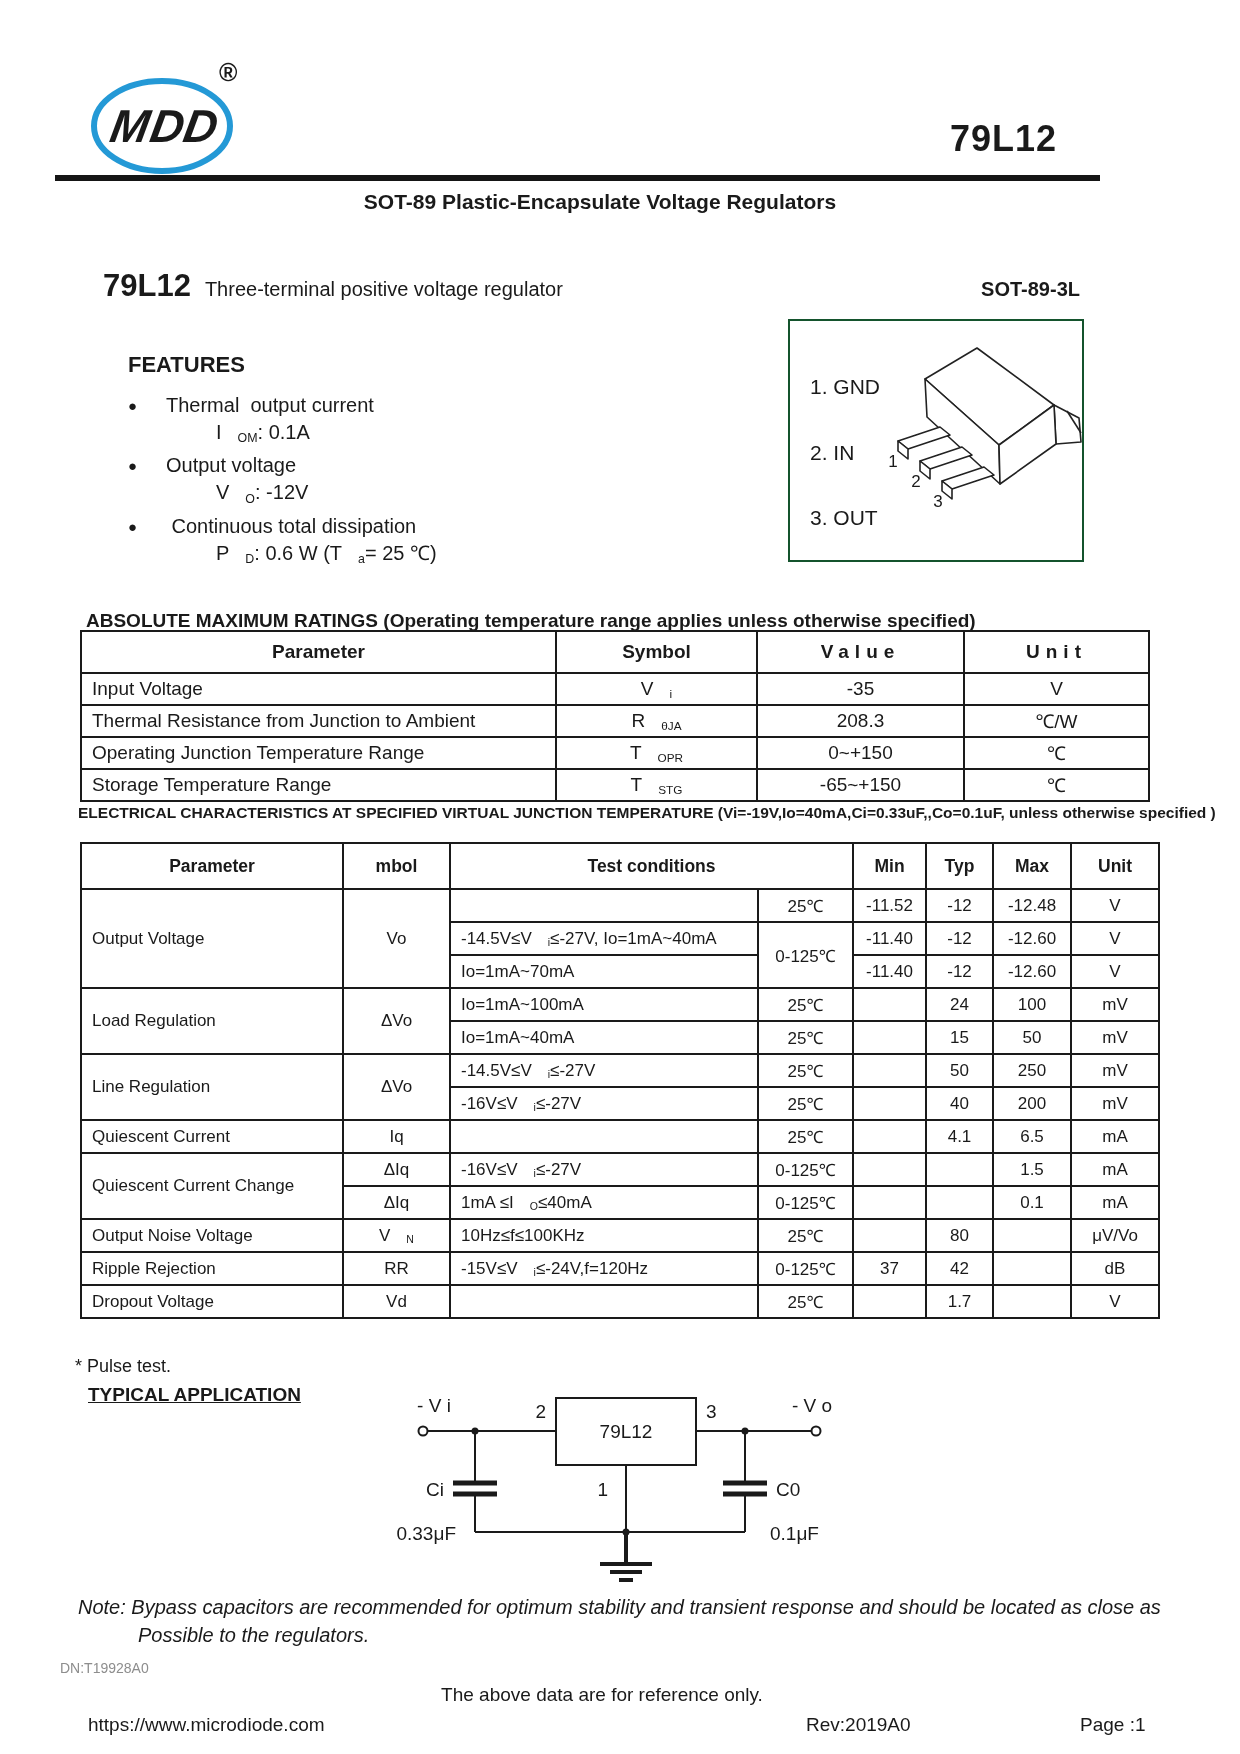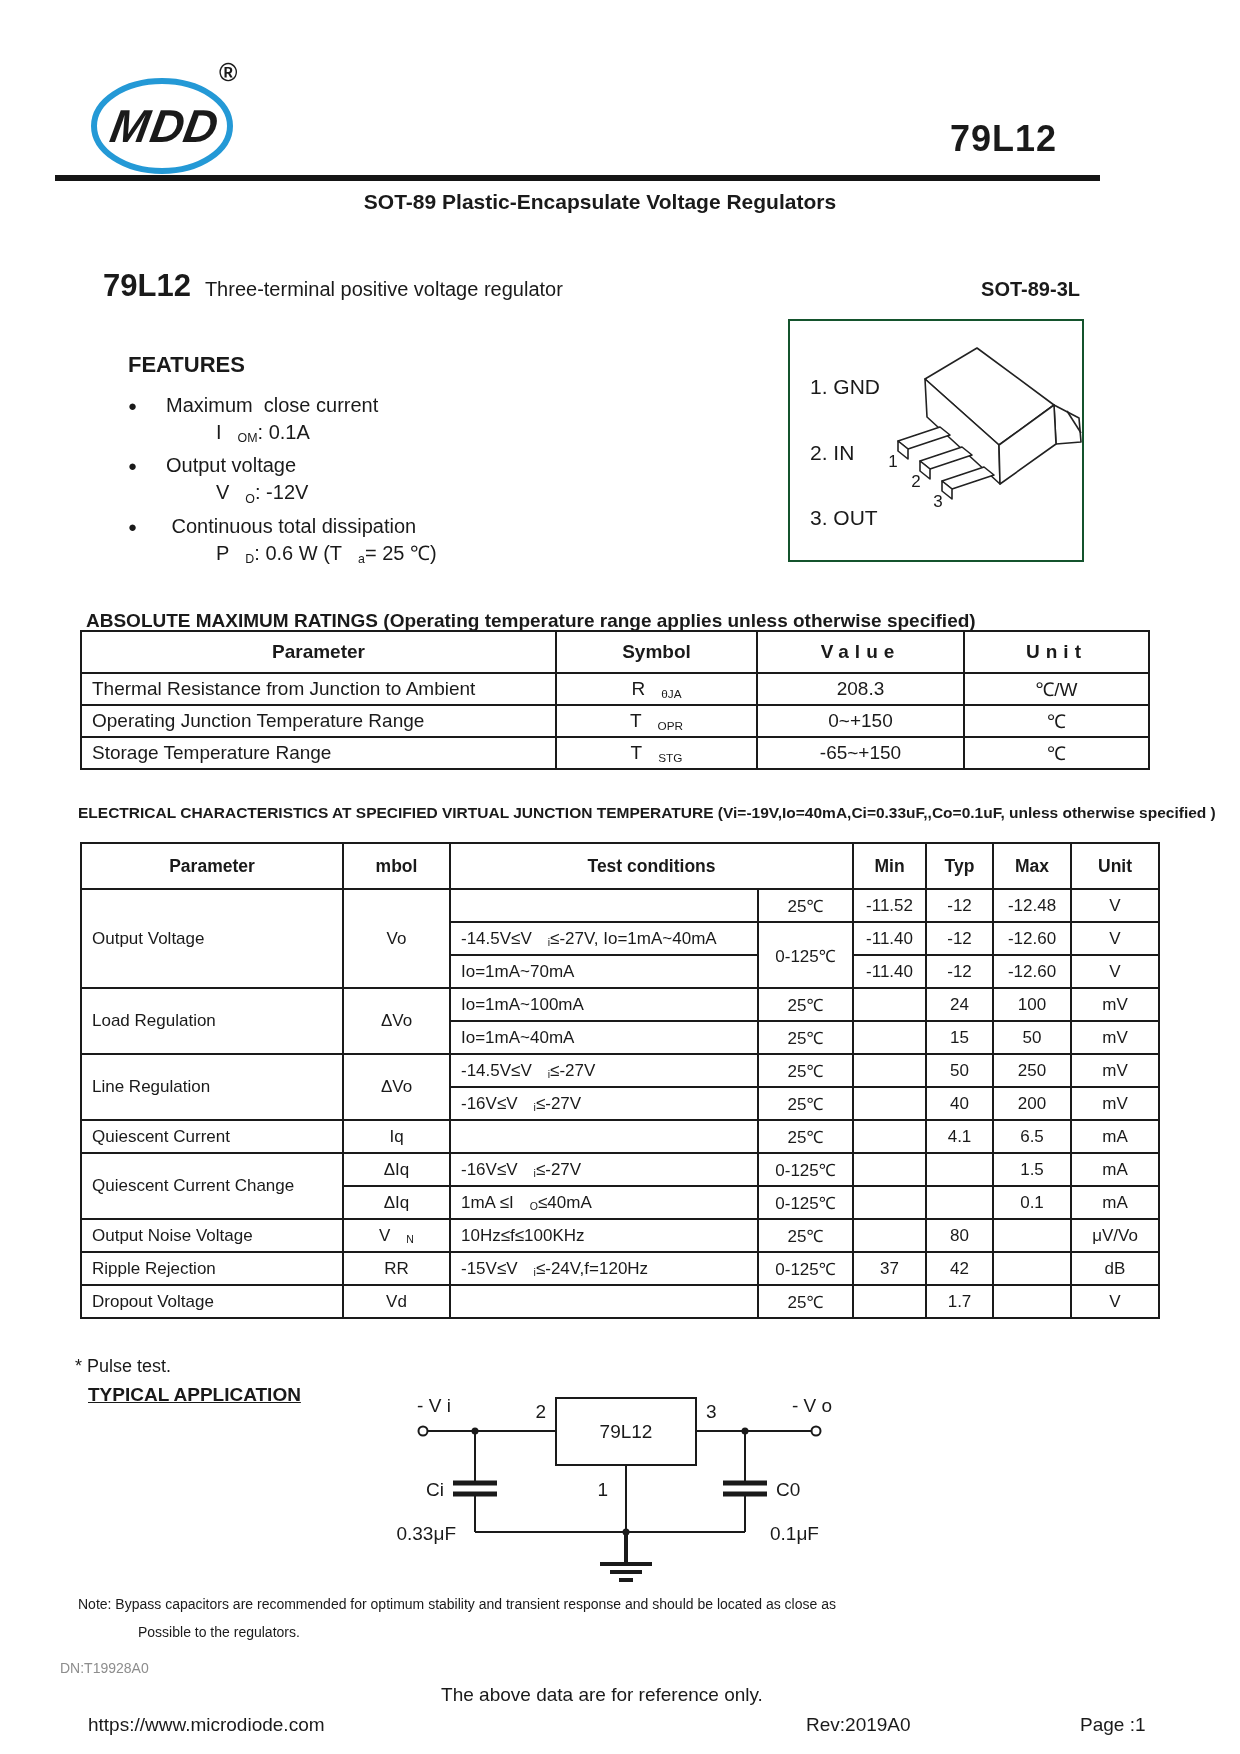--- a/index.html
+++ b/index.html
@@ -46,21 +46,21 @@
   .elec-table{font-size:17px;}
   .elec-table th{font-size:17.5px;}
   .elec-table tr{height:33px;}
   .elec-table tr.head{height:46px;}
   td.param,td.cond{text-align:left; padding-left:10px;}
   .ls{letter-spacing:6px;}
 
   
   .pulse-note{font-size:18px;}
   .app-heading{font-size:19px; font-weight:bold;}
-  .note-line{font-size:14px;}
+  .note-line{font-size:20px;font-style:italic;}
   .footer-dn{font-size:14px; color:#8d8d8d;}
   .footer-disclaimer{font-size:19px; text-align:center; width:1204px;}
   .footer-text{font-size:19px;}
 
   svg text{font-family:"Liberation Sans", sans-serif; fill:#1a1a1a;}
 </style>
 </head>
 <body>
 
 <div class="page">
@@ -84,21 +84,21 @@
 
   <div class="abs" style="left:103px; top:268px; display:flex; align-items:baseline; gap:14px;">
     <span class="prod-part">79L12</span>
     <span class="prod-sub">Three-terminal positive voltage regulator</span>
   </div>
   <div class="abs pkg-label" style="left:788px; top:278px; width:292px;">SOT-89-3L</div>
 
   <div class="abs" style="left:128px; top:352px; width:520px;">
     <div class="features-heading">FEATURES</div>
     <div id="features-list">
-        <div class="feat-item"><span class="bullet">●</span><span>Maximum  close current</span></div>
+        <div class="feat-item"><span class="bullet">●</span><span>Thermal  output current</span></div>
         <div class="feat-l2">I<sub>OM</sub>: 0.1A</div>
         <div class="feat-item"><span class="bullet">●</span><span>Output voltage</span></div>
         <div class="feat-l2">V<sub>O</sub>: -12V</div>
         <div class="feat-item"><span class="bullet">●</span><span> Continuous total dissipation</span></div>
         <div class="feat-l2">P<sub>D</sub>: 0.6 W (T<sub>a</sub>= 25 ℃)</div>
       </div>
   </div>
 
   <div class="abs pkg-panel" style="left:788px; top:319px; width:292px; height:239px;">
     <svg width="292" height="239" viewBox="0 0 292 239">
@@ -142,20 +142,26 @@
           <col style="width:201px">
           <col style="width:207px">
           <col style="width:185px">
         </colgroup>
       <tbody id="abs-body">
           <tr class="head">
             <th>Parameter</th>
             <th>Symbol</th>
             <th class="ls">Value</th>
             <th class="ls">Unit</th>
+          </tr>
+          <tr>
+            <td class="param">Input Voltage</td>
+            <td>V<sub>i</sub></td>
+            <td>-35</td>
+            <td>V</td>
           </tr>
           <tr>
             <td class="param">Thermal  Resistance from Junction to Ambient</td>
             <td>R<sub>θJA</sub></td>
             <td>208.3</td>
             <td>℃/W</td>
           </tr>
           <tr>
             <td class="param">Operating Junction Temperature Range</td>
             <td>T<sub>OPR</sub></td>

